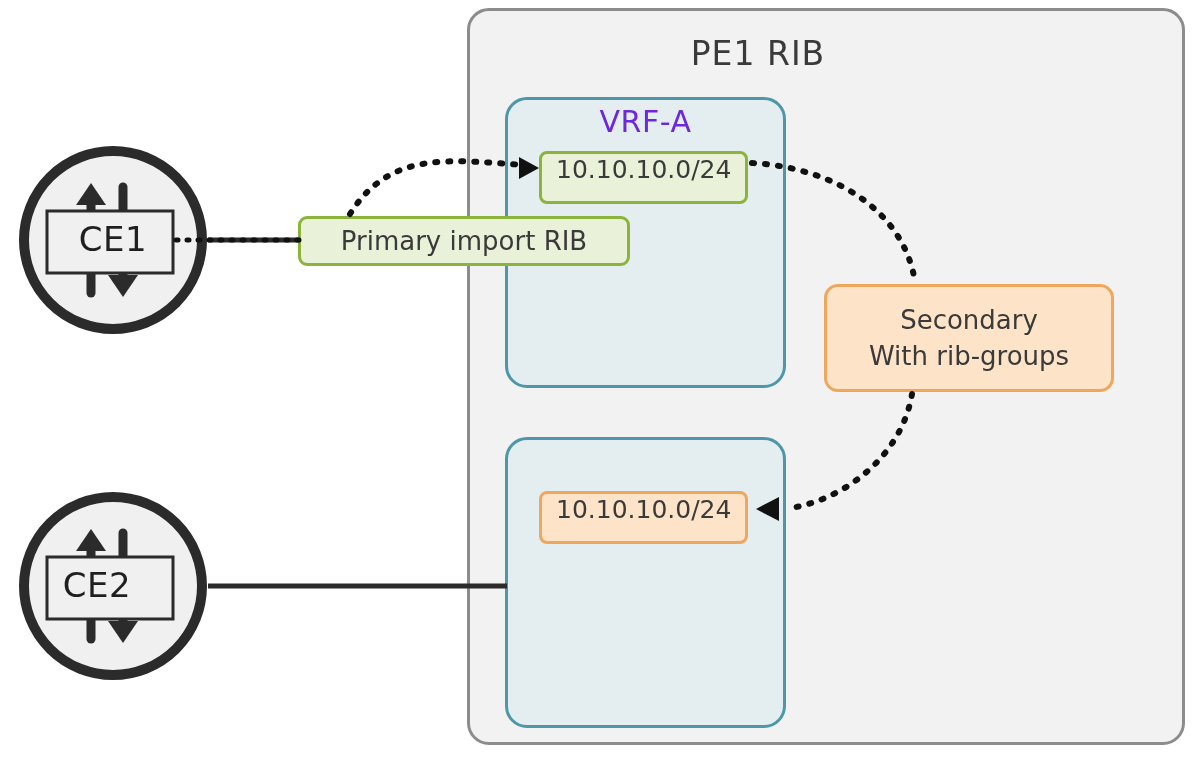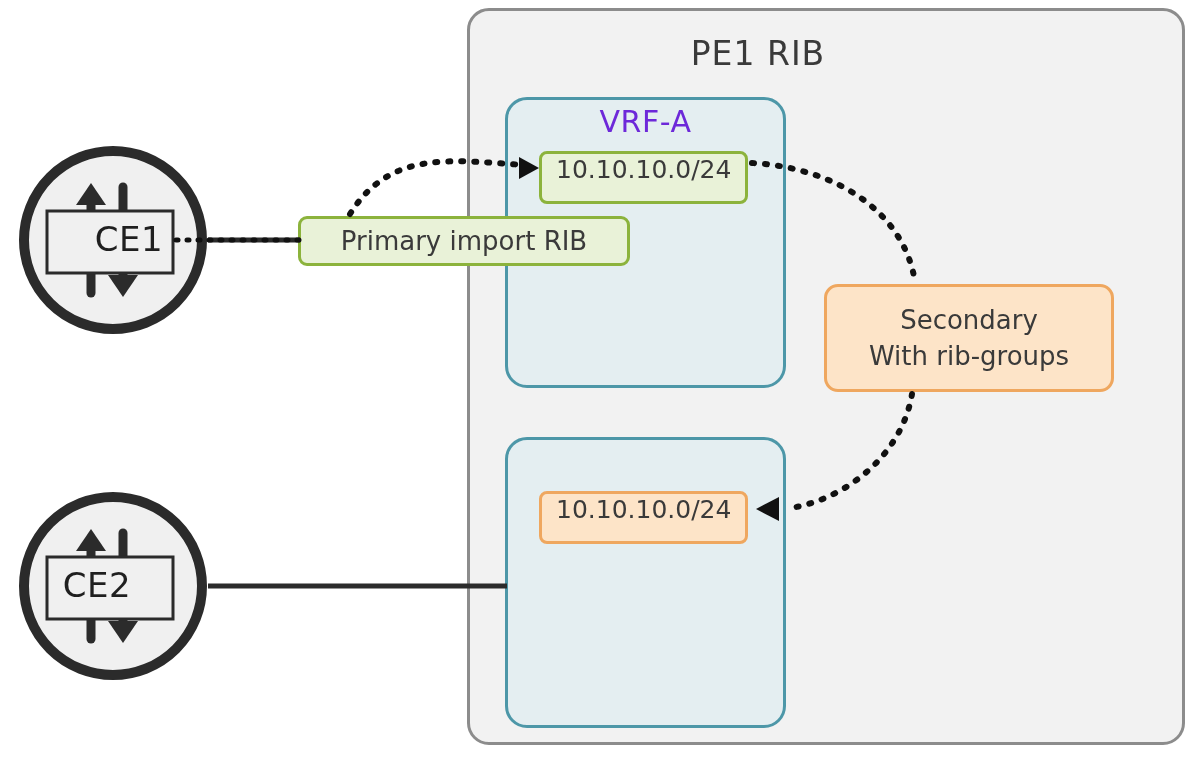--- a/index.html
+++ b/index.html
@@ -125,21 +125,21 @@
   #ce2-router { left: 16px; top: 489px; width: 194px; height: 194px; }
   .router-label {
     position: absolute;
     width: 194px;
     text-align: center;
     font-size: 34px;
     color: #1f1f1f;
     letter-spacing: 0.5px;
     pointer-events: none;
   }
-  #ce1-label { left: 32px; top: 219px; }
+  #ce1-label { left: 16px; top: 219px; }
   #ce2-label { left: 0; top: 565px; }
 
   
   #links {
     position: absolute;
     left: 0; top: 0;
     width: 1200px; height: 764px;
     pointer-events: none;
   }
 </style>

